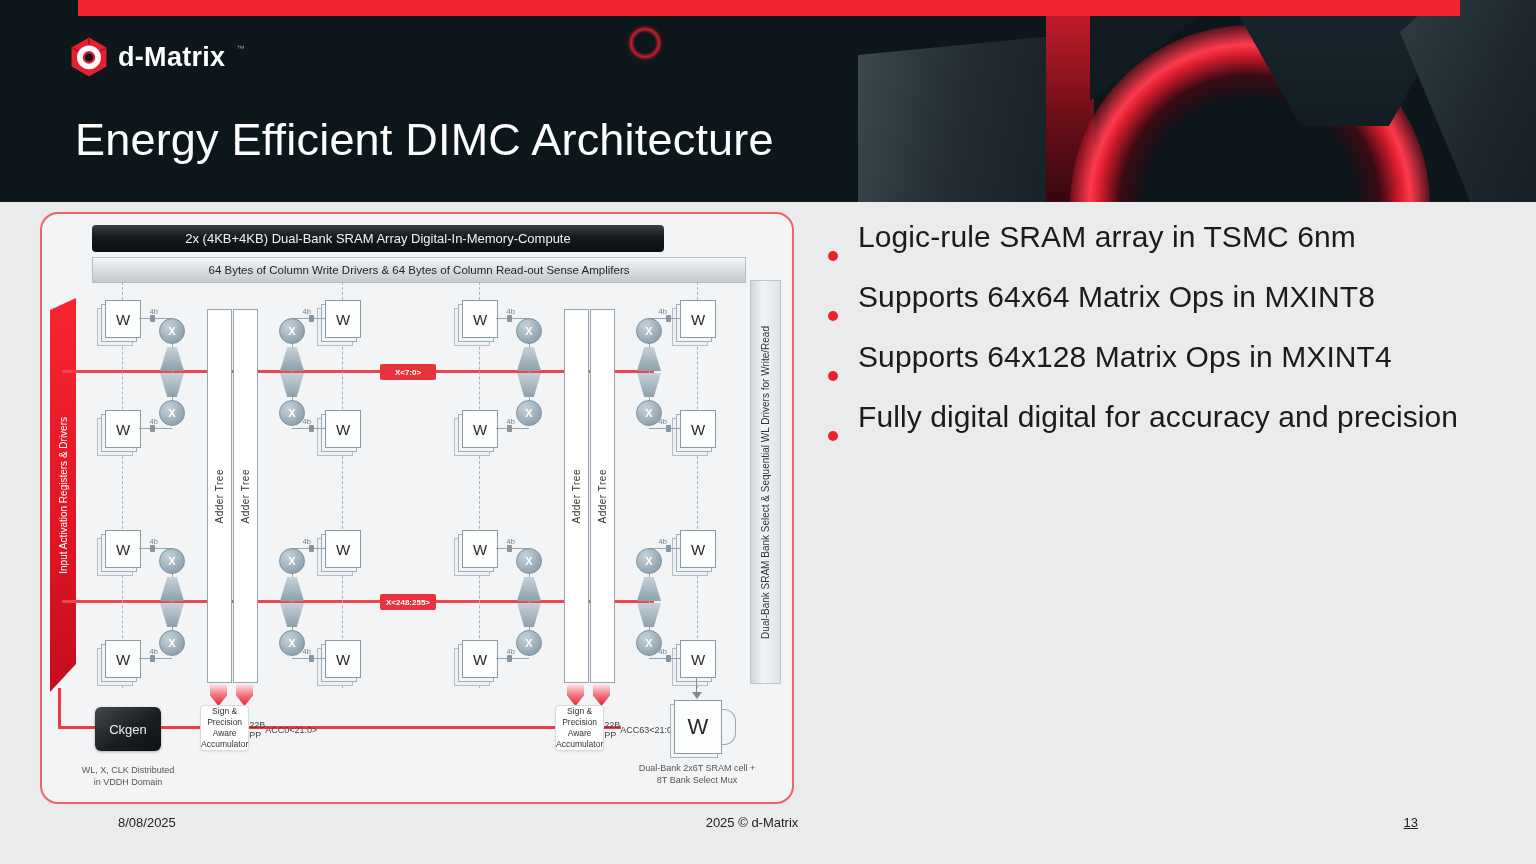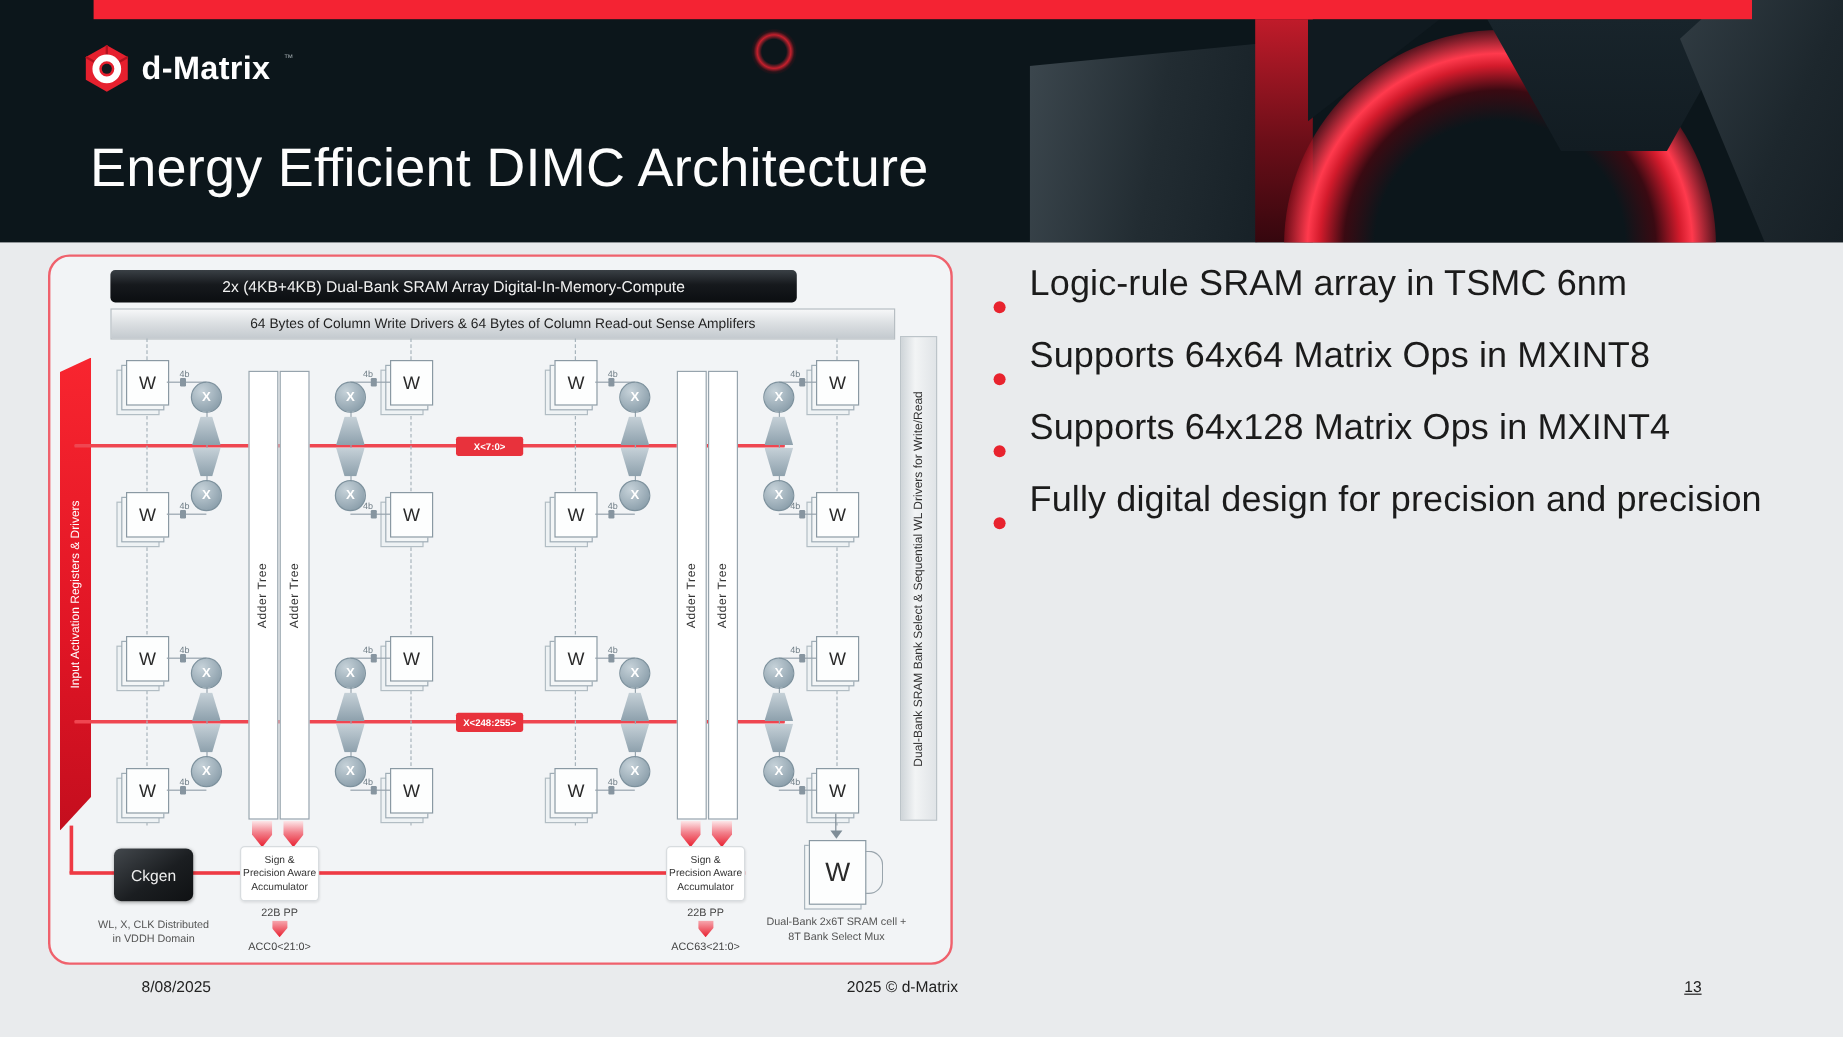--- a/index.html
+++ b/index.html
@@ -77,21 +77,21 @@
   .tree .vtext{color:#333;font-size:10px;letter-spacing:.5px;}
   .tree-arrow{position:absolute;top:470px;width:17px;height:22px;
         background:linear-gradient(180deg,#fde8ea,#f2808b 45%,#e81f2f);
         clip-path:polygon(0 0,100% 0,100% 52%,50% 100%,0 52%);}
   .redline-h{position:absolute;left:16px;top:512px;width:563px;height:2.5px;background:#ee3a44;}
   .redline-v{position:absolute;left:16px;top:474px;width:2.5px;height:40px;background:#ee3a44;}
   .ckgen{position:absolute;left:53px;top:493px;width:66px;height:44px;border-radius:6px;
         background:linear-gradient(145deg,#43484d,#1b1e21 55%,#0f1113);color:#eee;font-size:13px;
         display:flex;align-items:center;justify-content:center;box-shadow:0 1px 3px rgba(0,0,0,.3);}
   .caption{position:absolute;font-size:9px;color:#555;text-align:center;white-space:pre-line;line-height:1.35;}
-  .accgrp{position:absolute;top:491px;width:66px;display:flex;flex-direction:column;align-items:center;}
+  .accgrp{position:absolute;top:491px;width:66px;display:flex;align-items:center;}
   .accbox{width:66px;height:46px;background:#fff;border:1px solid #d8dcdf;border-radius:4px;
         display:flex;align-items:center;justify-content:center;text-align:center;font-size:8.5px;
         line-height:1.3;color:#333;white-space:pre-line;box-shadow:0 1px 2px rgba(0,0,0,.08);box-sizing:border-box;}
   .pp{font-size:9px;color:#444;margin-top:4px;}
   .sm-arrow{width:13px;height:14px;margin-top:2px;
         background:linear-gradient(180deg,#f7aab1,#e81f2f);
         clip-path:polygon(0 0,100% 0,100% 45%,50% 100%,0 45%);}
   .acclab{font-size:9px;color:#444;margin-top:3px;}
   .sramW{position:absolute;left:632px;top:486px;width:46px;height:52px;background:#fdfefe;
         border:1px solid #8a99a3;display:flex;align-items:center;justify-content:center;font-size:22px;color:#2a2a2a;
@@ -404,19 +404,19 @@
   <div class="b-item">
     <span class="b-dot"></span>
     <span class="b-text">Supports 64x64 Matrix Ops in MXINT8</span>
   </div>
   <div class="b-item">
     <span class="b-dot"></span>
     <span class="b-text">Supports 64x128 Matrix Ops in MXINT4</span>
   </div>
   <div class="b-item">
     <span class="b-dot"></span>
-    <span class="b-text">Fully digital design for precision and precision</span>
+    <span class="b-text">Fully digital digital for accuracy and precision</span>
   </div>
 </div>
 
 <div class="footer-date">8/08/2025</div>
 <div class="footer-copy">2025 © d-Matrix</div>
 <div class="footer-page">13</div>
 
 </body></html>

